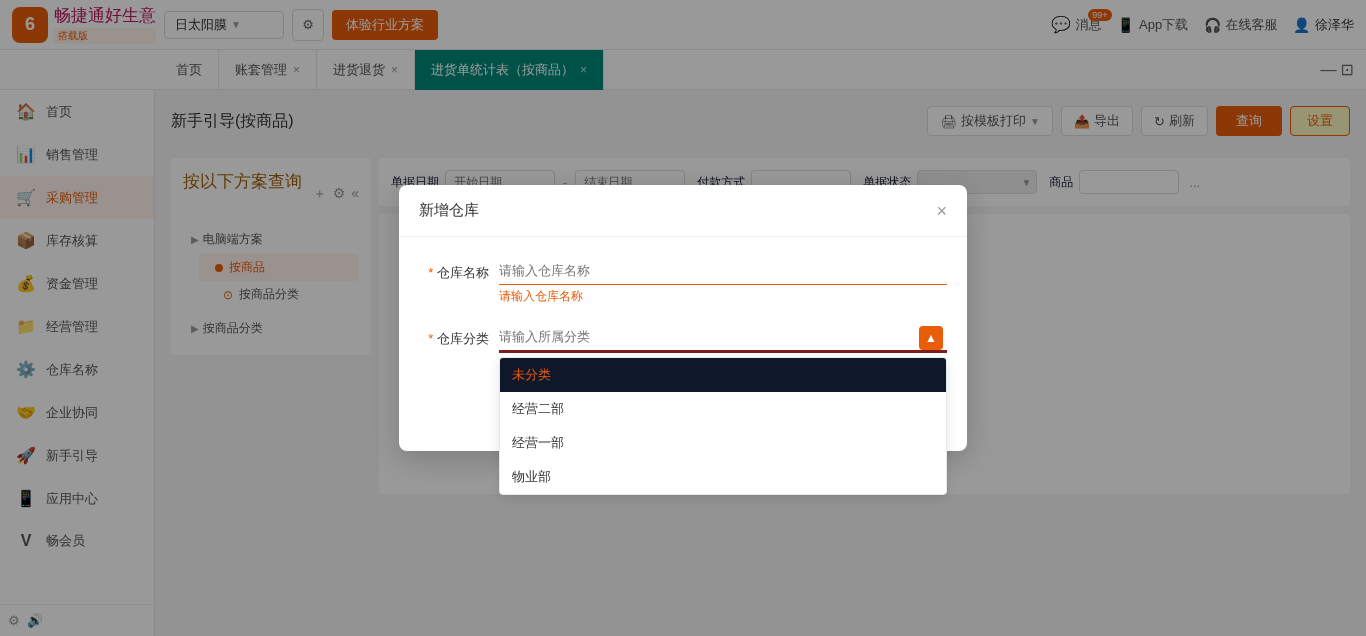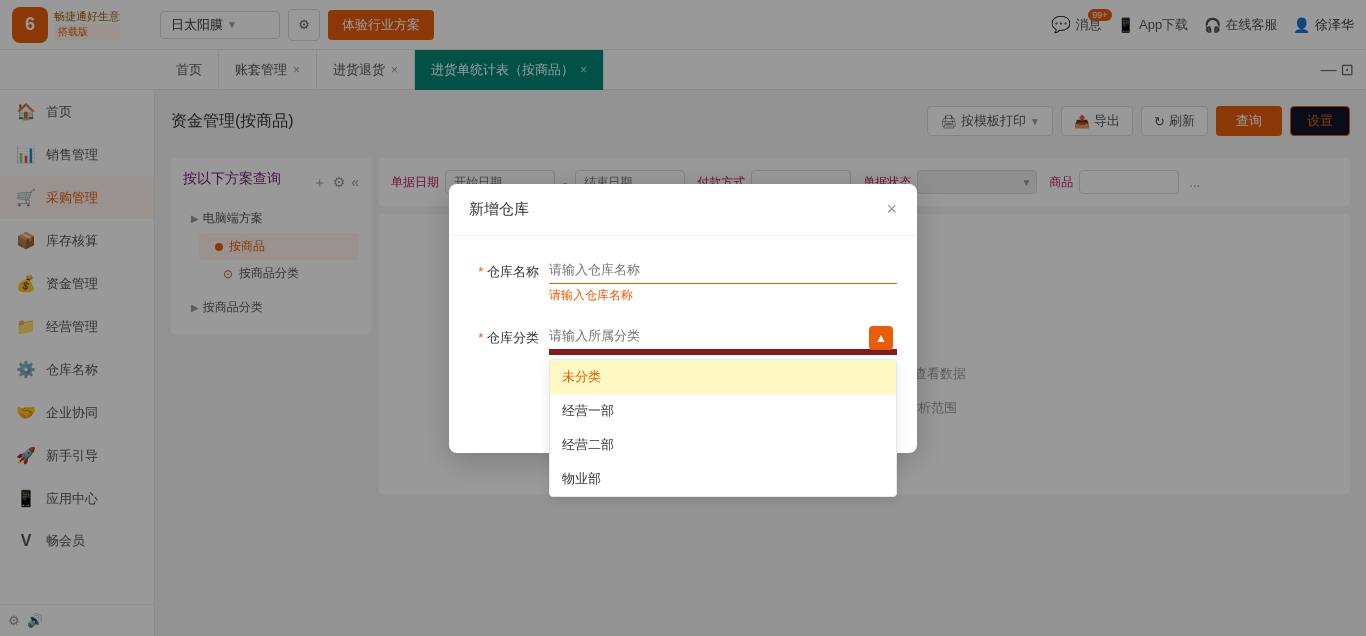--- a/index.html
+++ b/index.html
@@ -23,21 +23,21 @@
       gap: 6px;
       min-width: 140px;
     }
     .logo-icon {
       width: 36px; height: 36px;
       background: #e95c0a;
       border-radius: 8px;
       display: flex; align-items: center; justify-content: center;
       color: white; font-weight: bold; font-size: 18px;
     }
-    .logo-text { font-size: 11px; color: #a16207; line-height: 1.3; }
+    .logo-text { font-size: 17px; color: #be185d; line-height: 1.3; }
     .logo-badge { font-size: 10px; color: #e95c0a; background: #fff3ed; padding: 1px 4px; border-radius: 3px; }
     .store-selector {
       display: flex; align-items: center; gap: 4px;
       border: 1px solid #ddd; border-radius: 4px;
       padding: 4px 10px;
       cursor: pointer;
       background: #fff;
       min-width: 120px;
     }
     .store-selector span { color: #333; }
@@ -177,34 +177,34 @@
       padding: 6px 20px;
       cursor: pointer;
       font-size: 13px;
     }
     .settings-btn {
       border: 1px solid #e95c0a;
       color: #e95c0a;
       border-radius: 4px;
       padding: 5px 16px;
       cursor: pointer;
-      background: #0f172a;
+      background: #fef9c3;
       font-size: 13px;
     }
 
     .filter-section {
       background: white;
       border-radius: 4px;
       padding: 12px;
       margin-bottom: 8px;
     }
     .filter-title {
-      font-size: 14px;
-      color: #701a75;
-      margin-bottom: 8px;
+      font-size: 17px;
+      color: #a16207;
+      margin-bottom: 24px;
     }
     .tree-item {
       padding: 5px 16px;
       cursor: pointer;
       display: flex; align-items: center; gap: 6px;
       font-size: 12px;
       color: #555;
       border-radius: 4px;
     }
     .tree-item.active {
@@ -222,21 +222,21 @@
       border-radius: 4px;
       padding: 12px;
     }
     .query-row {
       display: flex; gap: 12px; align-items: center;
       flex-wrap: wrap;
     }
     .query-field {
       display: flex; align-items: center; gap: 6px;
     }
-    .field-label { color: #be185d; font-size: 12px; white-space: nowrap; }
+    .field-label { color: #0f172a; font-size: 12px; white-space: nowrap; }
     .field-input {
       border: 1px solid #ddd;
       border-radius: 4px;
       padding: 4px 8px;
       font-size: 12px;
       width: 140px;
       color: #333;
     }
 
     
@@ -262,21 +262,21 @@
       top: 0; left: 0; right: 0; bottom: 0;
       background: rgba(0,0,0,0.4);
       z-index: 100;
       display: flex; align-items: center; justify-content: center;
     }
 
     
     .modal {
       background: white;
       border-radius: 8px;
-      width: 468px;
+      width: 568px;
       box-shadow: 0 8px 32px rgba(0,0,0,0.2);
       z-index: 101;
       overflow: visible;
       position: relative;
     }
     .modal-header {
       display: flex; align-items: center; justify-content: space-between;
       padding: 16px 20px;
       border-bottom: 1px solid #f0f0f0;
     }
@@ -324,21 +324,21 @@
       font-size: 12px;
       margin-top: 3px;
     }
     .dropdown-wrapper {
       flex: 1;
       position: relative;
     }
     .dropdown-input {
       width: 100%;
       border: none;
-      border-bottom: 6px solid #7f1d1d;
+      border-bottom: 3px solid #7f1d1d;
       padding: 6px 30px 6px 0;
       font-size: 13px;
       color: #999;
       outline: none;
       background: transparent;
     }
     .dropdown-arrow {
       position: absolute;
       right: 4px;
       top: 50%;
@@ -364,21 +364,21 @@
       overflow: hidden;
       min-width: 260px;
     }
     .dropdown-option {
       padding: 8px 12px;
       font-size: 13px;
       color: #333;
       cursor: pointer;
     }
     .dropdown-option.selected {
-      background: #fef9c3;
+      background: #0f172a;
       color: #e95c0a;
     }
     .modal-footer {
       display: flex;
       justify-content: flex-end;
       padding: 12px 20px 16px;
       gap: 10px;
     }
     .btn-save {
       background: #e95c0a;
@@ -510,21 +510,21 @@
       <span>畅会员</span>
     </div>
     <div class="sidebar-bottom">
       <span style="cursor:pointer;color:#999">⚙</span>
       <span style="cursor:pointer;color:#999">🔊</span>
     </div>
   </div>
 
   <div class="content-area">
     <div style="display:flex;align-items:center;justify-content:space-between;margin-bottom:10px">
-      <h2 class="page-title">资金管理(按商品)</h2>
+      <h2 class="page-title">新手引导(按商品)</h2>
       <div class="toolbar">
         <div class="toolbar-btn">
           <span>🖨</span>
           <span>按模板打印</span>
           <span style="font-size:10px;color:#999">▼</span>
         </div>
         <div class="toolbar-btn">
           <span>📤</span>
           <span>导出</span>
         </div>
@@ -640,22 +640,22 @@
         </div>
       </div>
 
       <div class="form-row" style="position:relative">
         <label class="form-label required">仓库分类</label>
         <div class="dropdown-wrapper">
           <input class="dropdown-input" type="text" placeholder="请输入所属分类" style="">
           <div class="dropdown-arrow">▲</div>
           <div class="dropdown-list">
             <div class="dropdown-option selected">未分类</div>
+            <div class="dropdown-option">经营二部</div>
             <div class="dropdown-option">经营一部</div>
-            <div class="dropdown-option">经营二部</div>
             <div class="dropdown-option">物业部</div>
           </div>
         </div>
       </div>
 
     </div>
     <div class="modal-footer">
       <button class="btn-save">保存</button>
     </div>
   </div>

